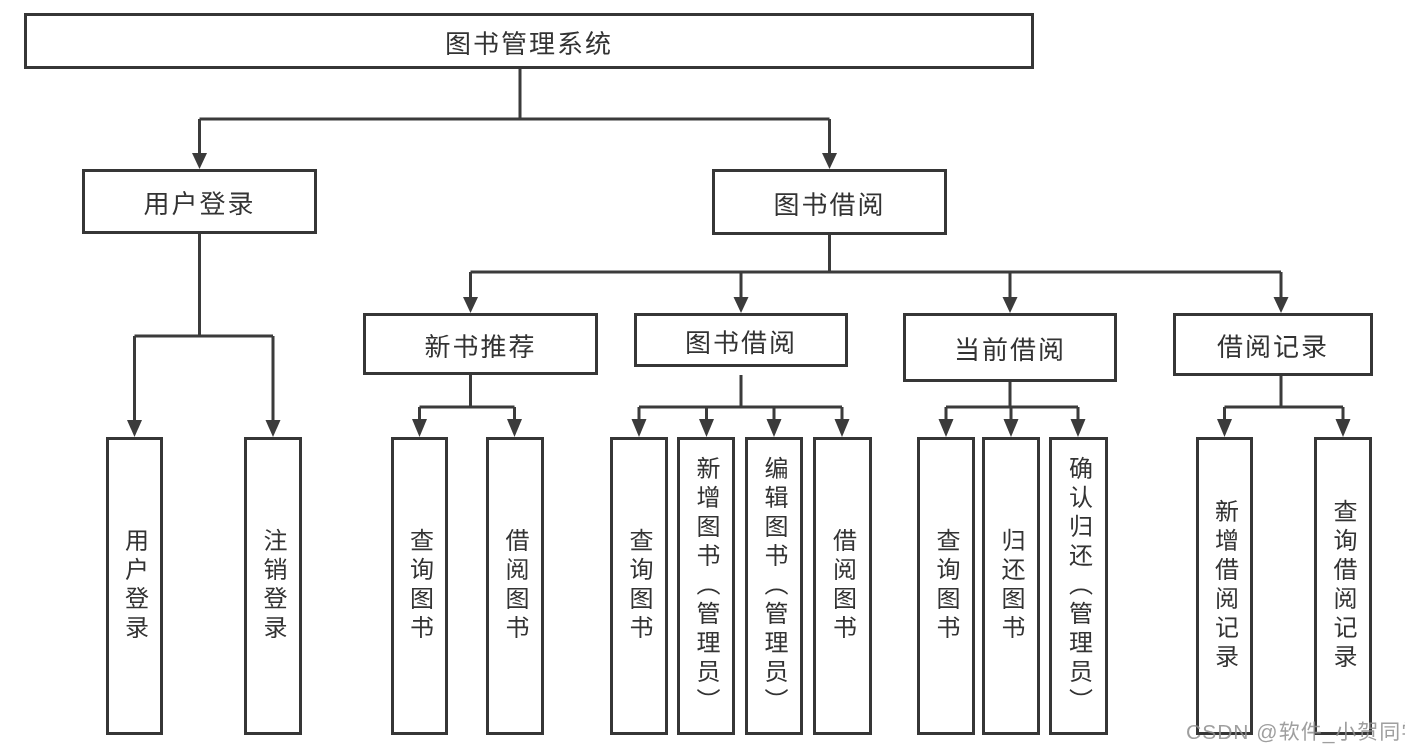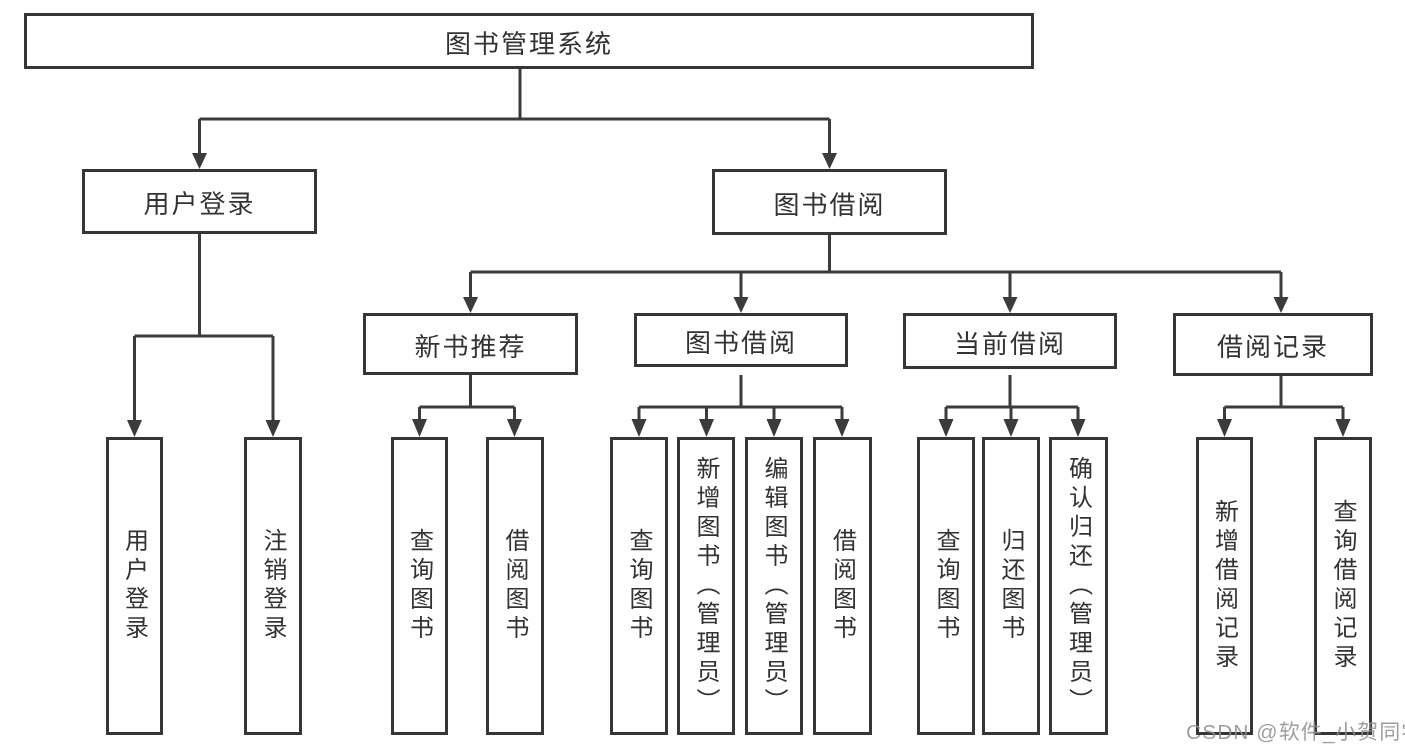--- a/index.html
+++ b/index.html
@@ -91,27 +91,27 @@
     <span>图书管理系统</span>
   </div>
 
   <div class="node h-label" style="left:82px; top:169px; width:235px; height:65px;">
     <span>用户登录</span>
   </div>
   <div class="node h-label" style="left:712px; top:169px; width:235px; height:66px;">
     <span>图书借阅</span>
   </div>
 
-  <div class="node h-label" style="left:363px; top:313px; width:215px; height:62px;font-family:Liberation Serif, serif;">
+  <div class="node h-label" style="left:363px; top:313px; width:235px; height:62px;font-family:Liberation Serif, serif;">
     <span>新书推荐</span>
   </div>
   <div class="node h-label" style="left:634px; top:313px; width:214px; height:54px;">
     <span>图书借阅</span>
   </div>
-  <div class="node h-label" style="left:903px; top:313px; width:214px; height:56px;">
+  <div class="node h-label" style="left:903px; top:313px; width:214px; height:69px;">
     <span>当前借阅</span>
   </div>
   <div class="node h-label" style="left:1173px; top:313px; width:200px; height:63px;">
     <span>借阅记录</span>
   </div>
 
   <div class="node leaf" style="left:106px; top:437px; width:57px; height:298px;">
     <span>用户登录</span>
   </div>
   <div class="node leaf" style="left:244px; top:437px; width:58px; height:298px;">

